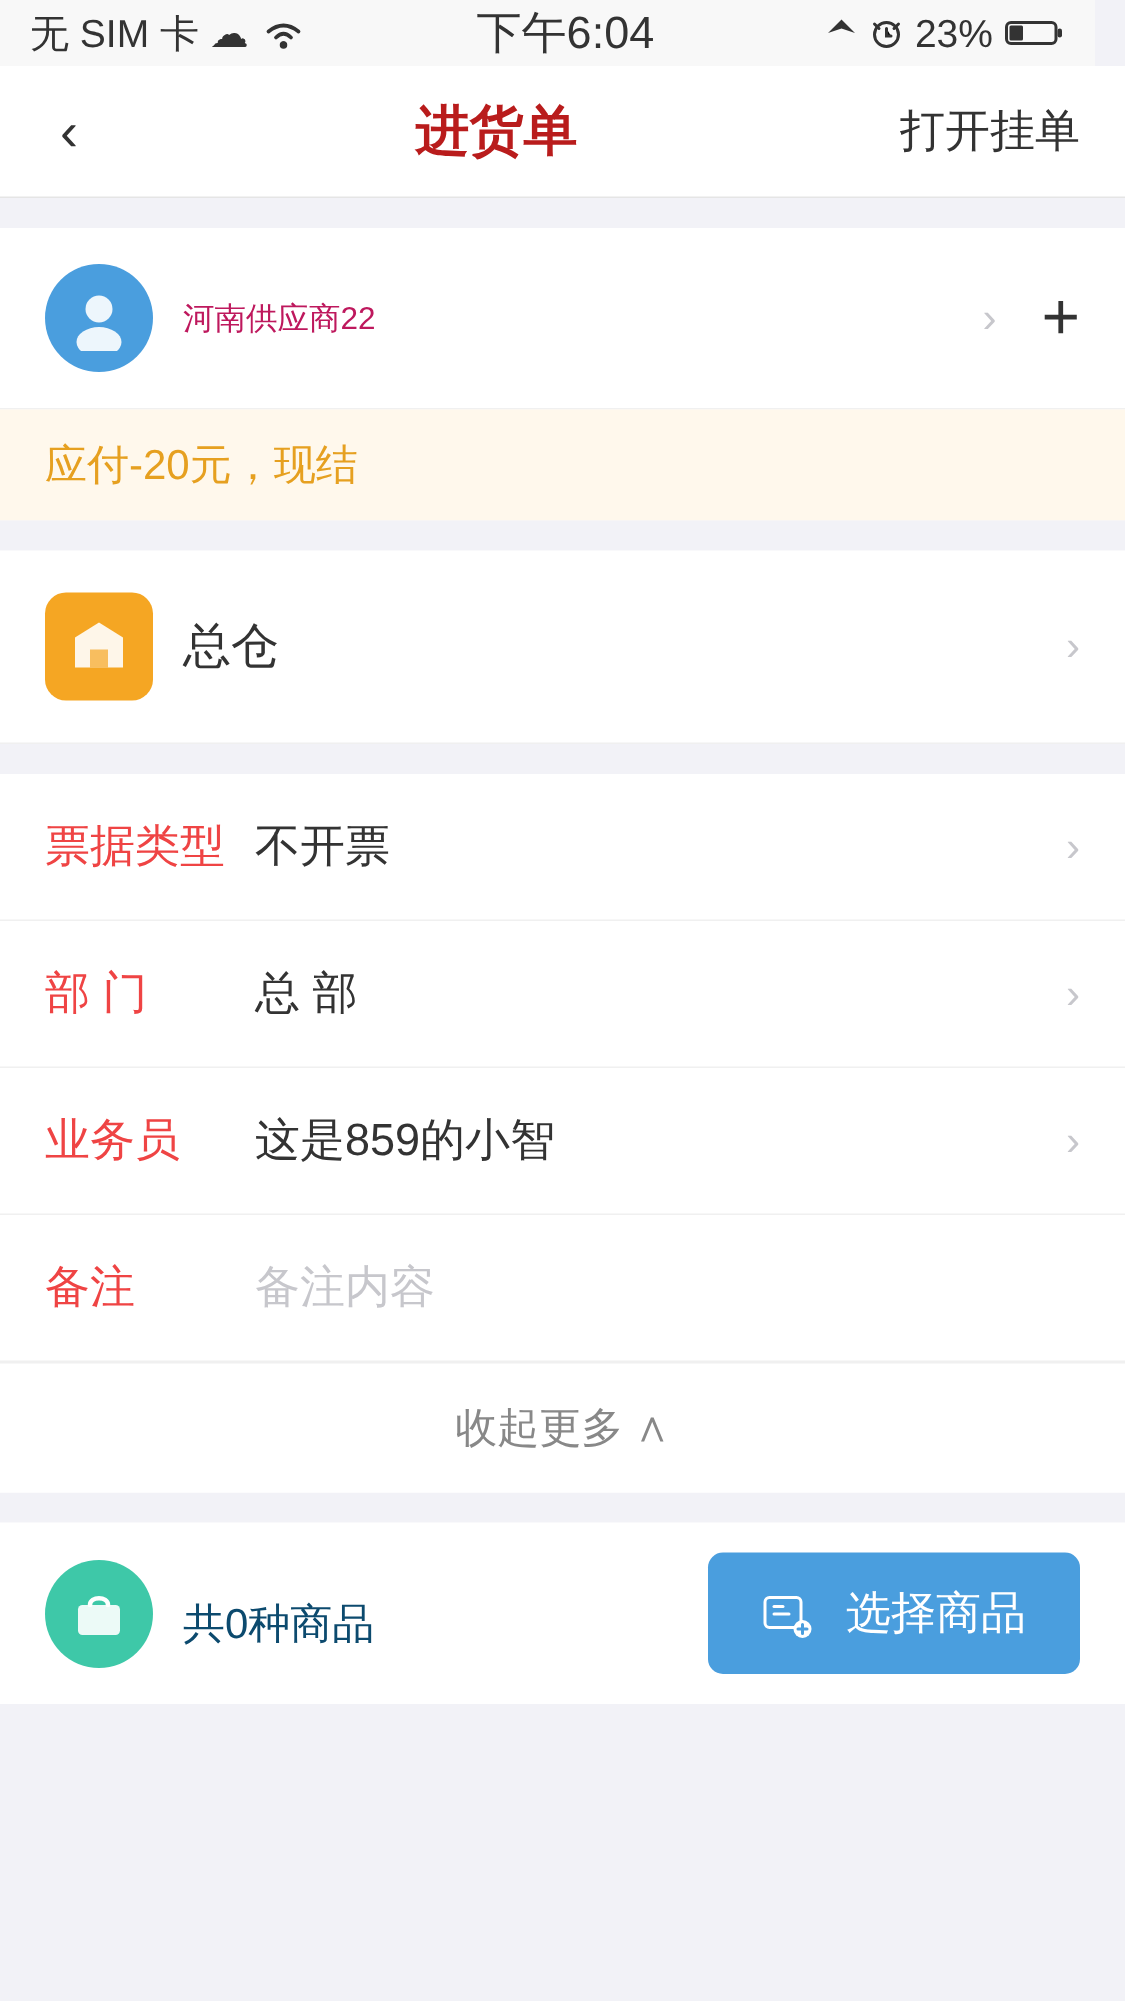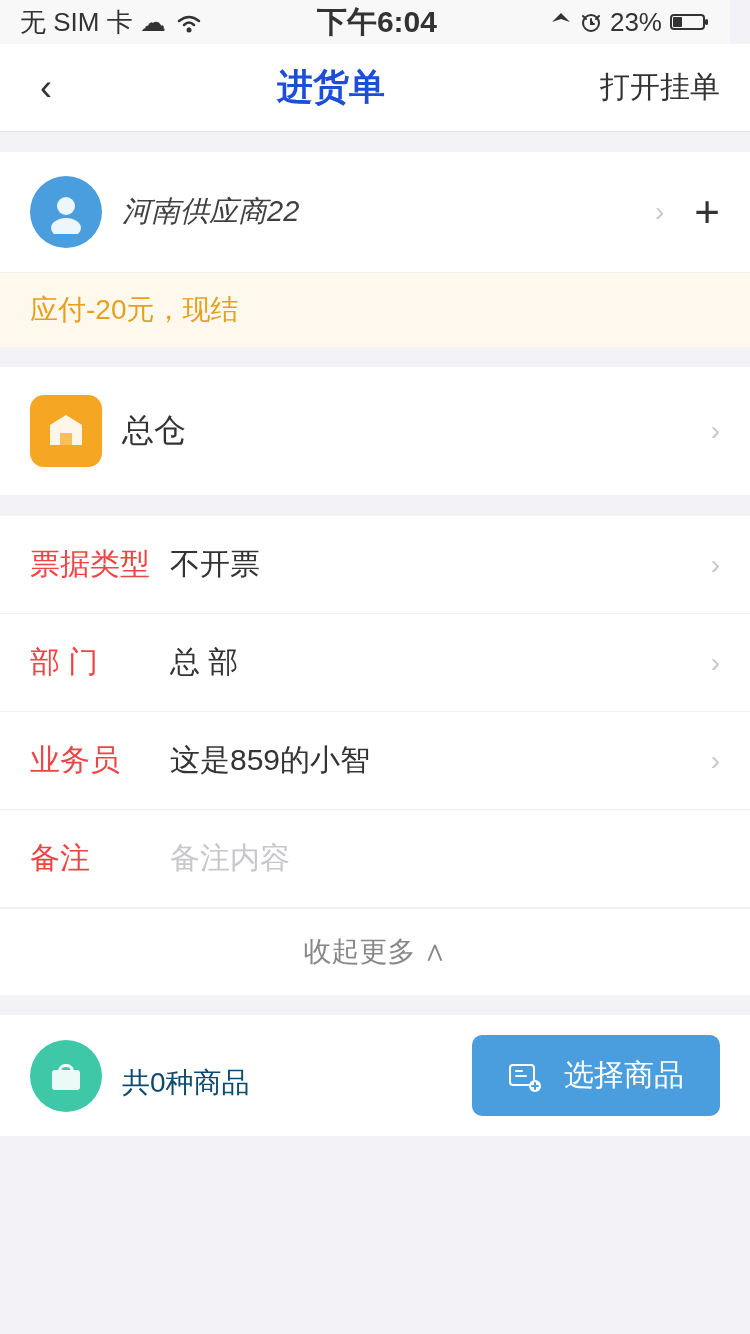--- a/index.html
+++ b/index.html
@@ -19,21 +19,21 @@
       height: 44px;
       background: #f8f8f8;
       display: flex;
       align-items: center;
       justify-content: space-between;
       padding: 0 20px;
       font-size: 26px;
       color: #333;
     }
     .status-left { display: flex; align-items: center; gap: 8px; }
-    .status-center { font-weight: 700; font-size: 30px; }
+    .status-center { font-weight: 400; font-size: 30px; }
     .status-right { display: flex; align-items: center; gap: 8px; font-size: 26px; }
 
     
     .nav-bar {
       width: 750px;
       height: 88px;
       background: #fff;
       display: flex;
       align-items: center;
       justify-content: space-between;
@@ -42,21 +42,21 @@
     }
     .nav-back {
       font-size: 36px;
       color: #333;
       cursor: pointer;
       padding: 10px;
     }
     .nav-title {
       font-size: 36px;
       font-weight: 600;
-      color: #1d4ed8;
+      color: #b91c1c;
     }
     .nav-right {
       font-size: 30px;
       color: #333;
       cursor: pointer;
     }
 
     
     .section-gap {
       height: 20px;
@@ -83,23 +83,22 @@
       background: #4a9ede;
       display: flex;
       align-items: center;
       justify-content: center;
       margin-right: 20px;
       flex-shrink: 0;
     }
     .supplier-avatar svg { width: 44px; height: 44px; }
     .supplier-name {
       flex: 1;
-      font-size: 29px;
-      color: #404040;
-      font-style: italic;
+      font-size: 21px;
+      color: #be185d;
     }
     .supplier-chevron {
       color: #c7c7cc;
       font-size: 28px;
       margin-right: 30px;
     }
     .supplier-add {
       font-size: 44px;
       color: #333;
       font-weight: 300;

